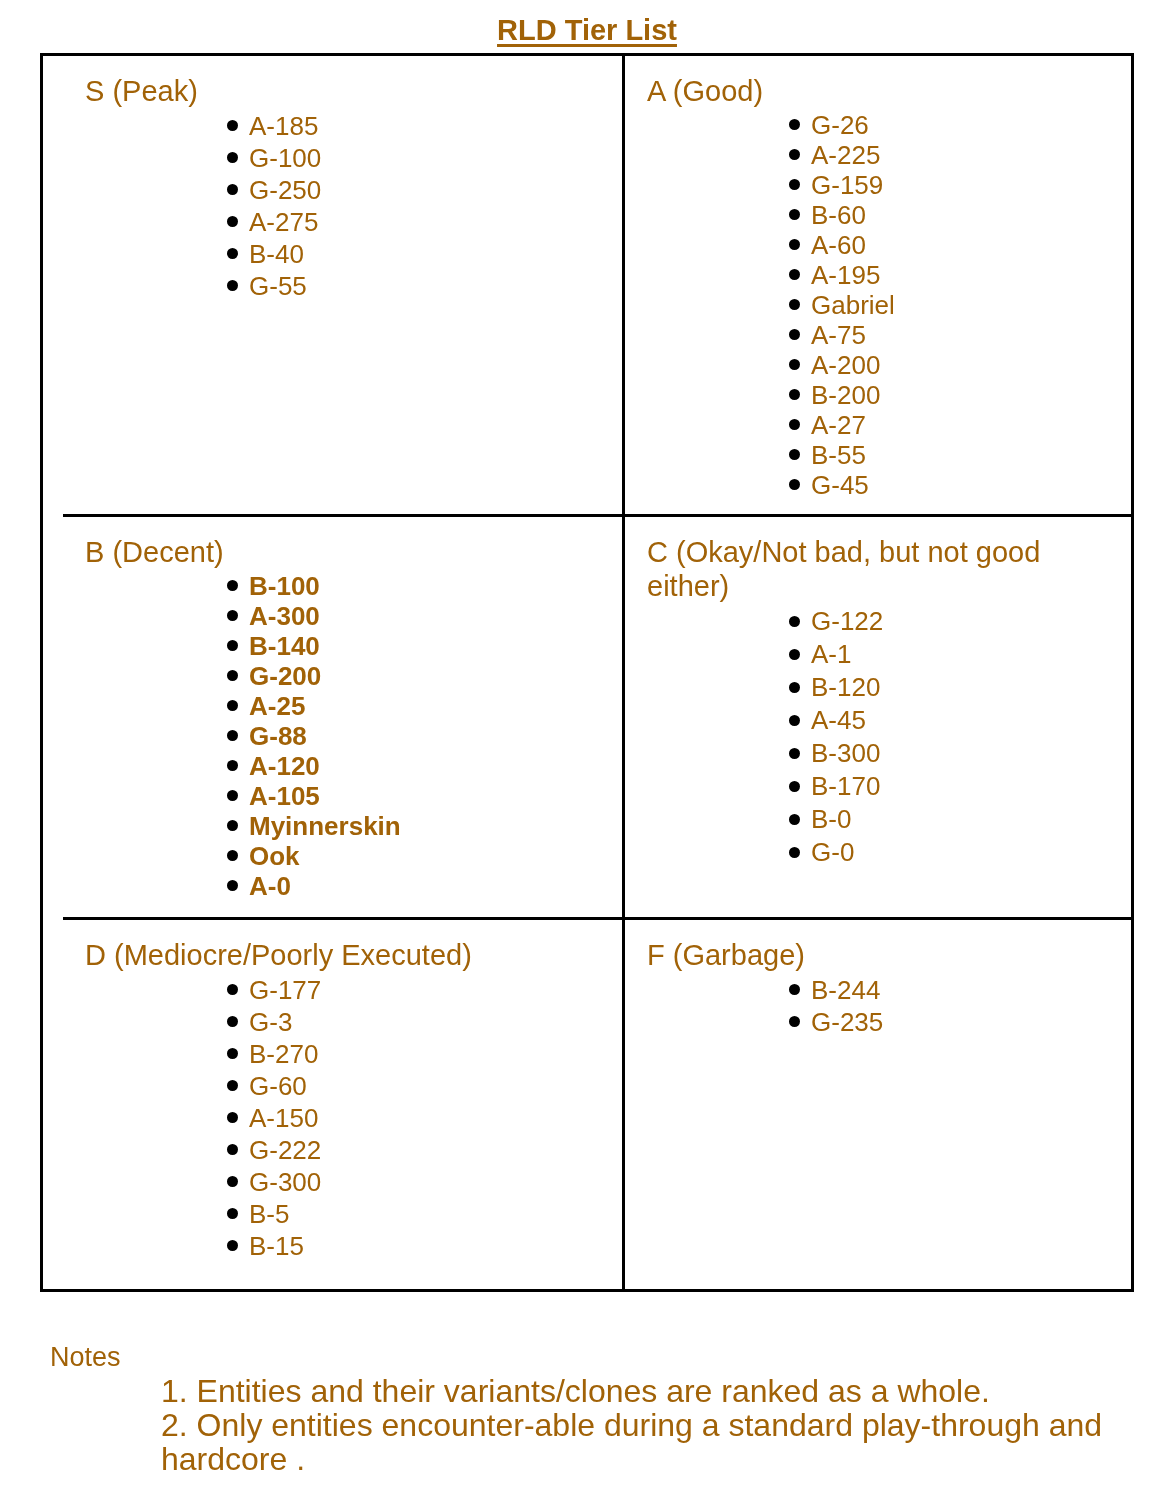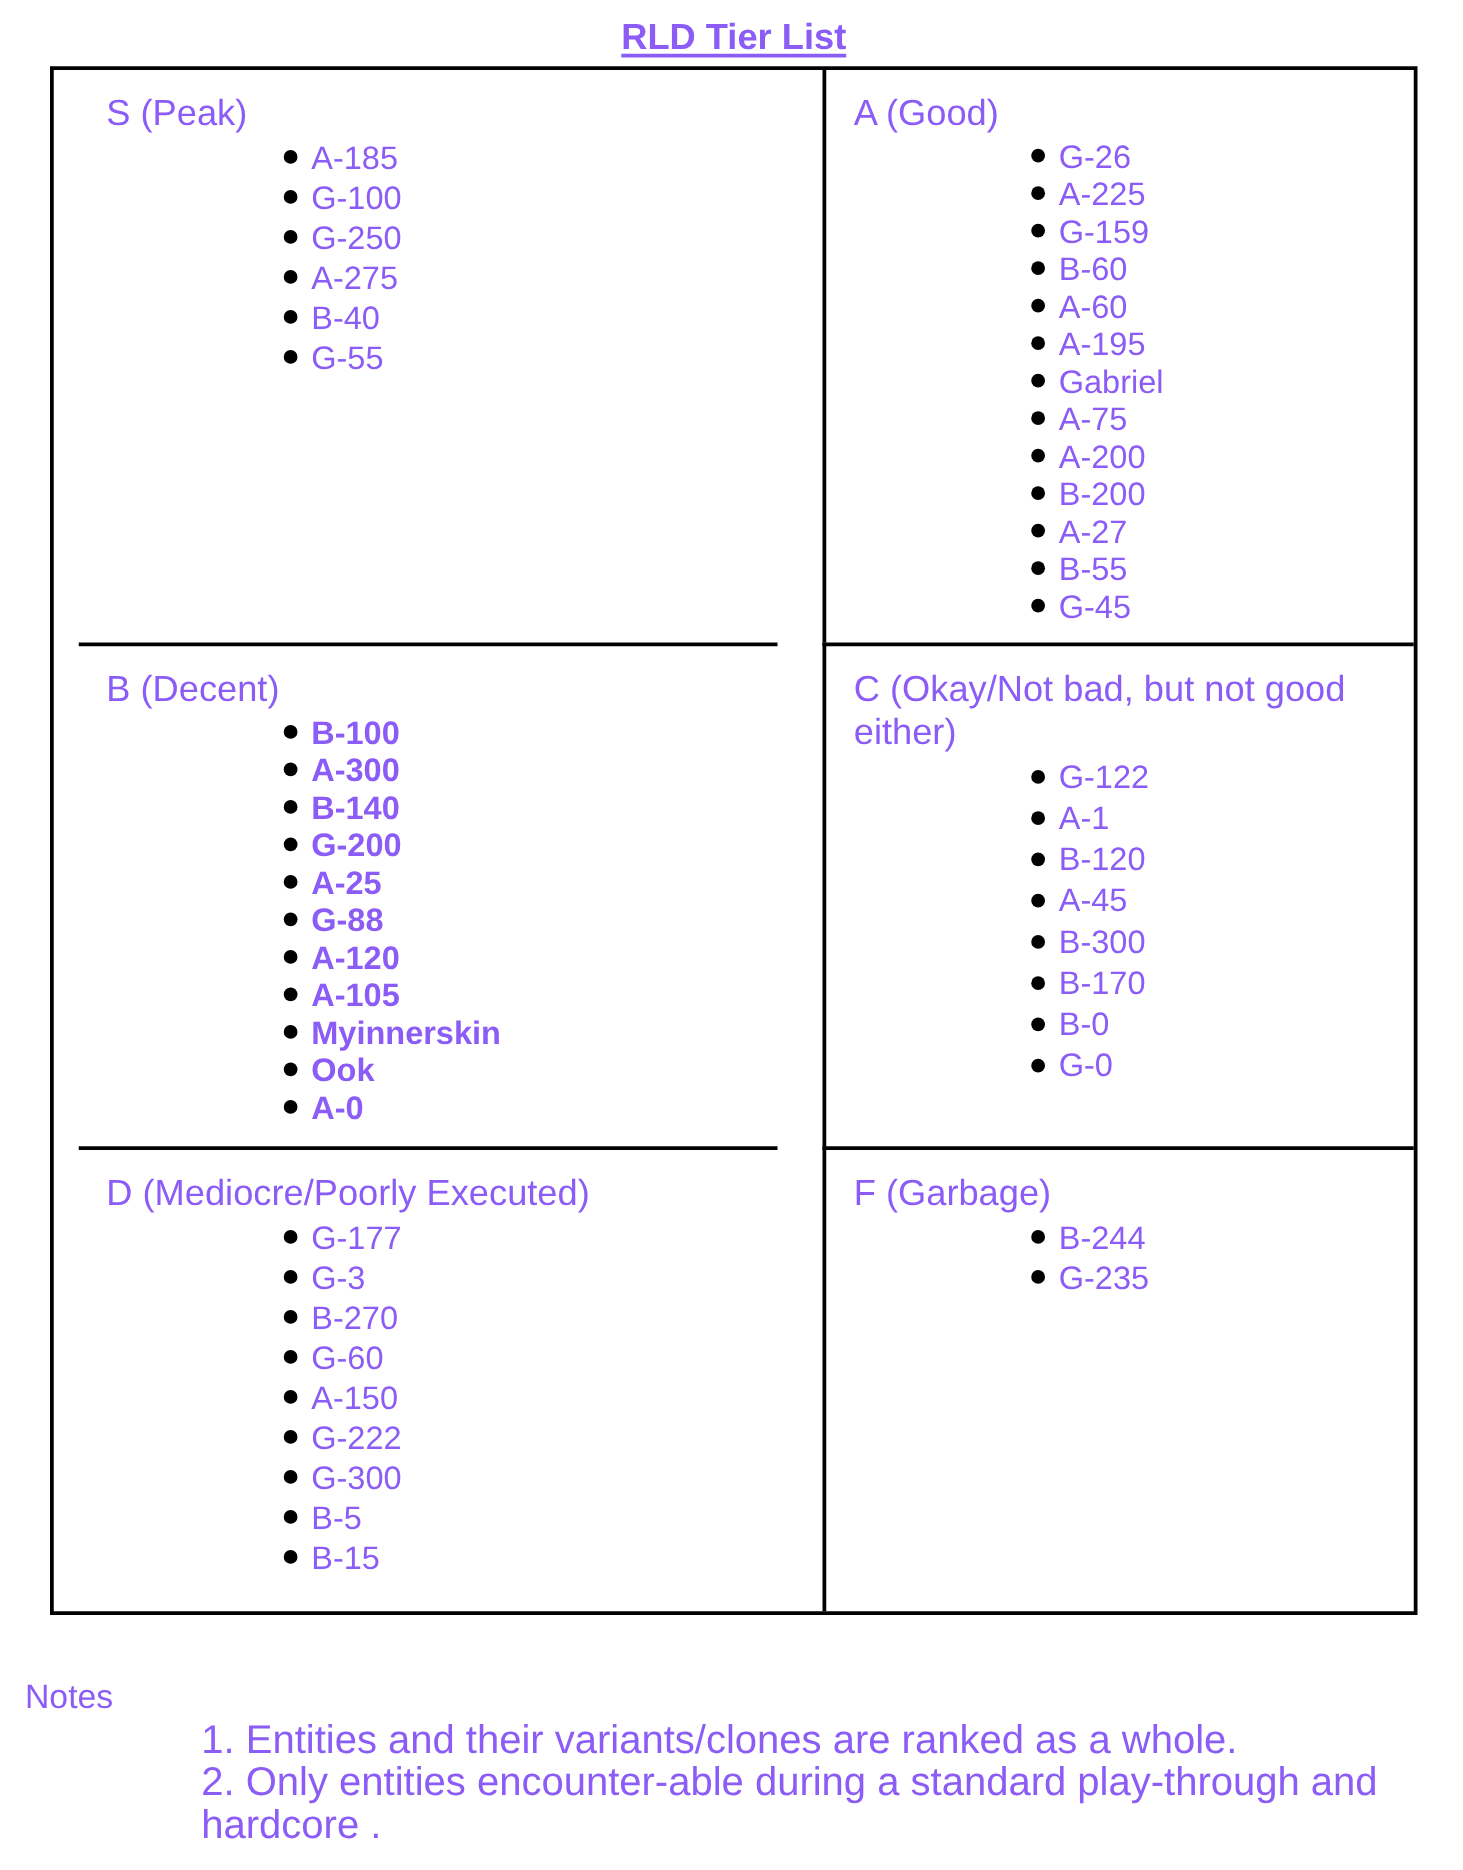--- a/index.html
+++ b/index.html
@@ -6,21 +6,21 @@
     margin: 0;
     padding: 0;
     background: #ffffff;
   }
   .page {
     position: relative;
     width: 1170px;
     height: 1496px;
     background: #ffffff;
     font-family: "Liberation Sans", sans-serif;
-    color: #8b5cf6;
+    color: #a16207;
   }
   .doc-title {
     position: absolute;
     left: 40px;
     top: 14px;
     width: 1094px;
     text-align: center;
     font-size: 29px;
     font-weight: bold;
     text-decoration: underline;
@@ -38,21 +38,21 @@
     display: grid;
     grid-template-columns: 559px 1fr;
     grid-template-rows: 458px 403px 1fr;
     padding-left: 20px;
   }
   .cell {
     box-sizing: border-box;
     padding: 18px 24px 0 22px;
     overflow: hidden;
   }
-  .cell.col2 { border-left: 3px solid #000000; margin-left: 36px; }
+  .cell.col2 { border-left: 3px solid #000000; }
   .cell.row2, .cell.row3 { border-top: 3px solid #000000; }
   .tier-label {
     font-size: 29px;
     line-height: 34px;
   }
   .cell ul {
     margin: 2px 0 0 0;
     padding: 0 0 0 142px;
     list-style: none;
   }
@@ -71,21 +71,21 @@
     background: #000000;
   }
   .tier-s li { line-height: 32px; }  .tier-s li::before { top: 10px; }
   .tier-a li { line-height: 30px; }  .tier-a li::before { top: 9px; }
   .tier-b li { line-height: 30px; font-weight: bold; }  .tier-b li::before { top: 9px; }
   .tier-c li { line-height: 33px; }  .tier-c li::before { top: 11px; }
   .tier-d li { line-height: 32px; }  .tier-d li::before { top: 10px; }
   .tier-f li { line-height: 32px; }  .tier-f li::before { top: 10px; }
   .notes-heading {
     position: absolute;
-    left: 20px;
+    left: 50px;
     top: 1340px;
     font-size: 27px;
     line-height: 34px;
   }
   .notes-list {
     position: absolute;
     left: 161px;
     top: 1374px;
     width: 958px;
     font-size: 32px;

